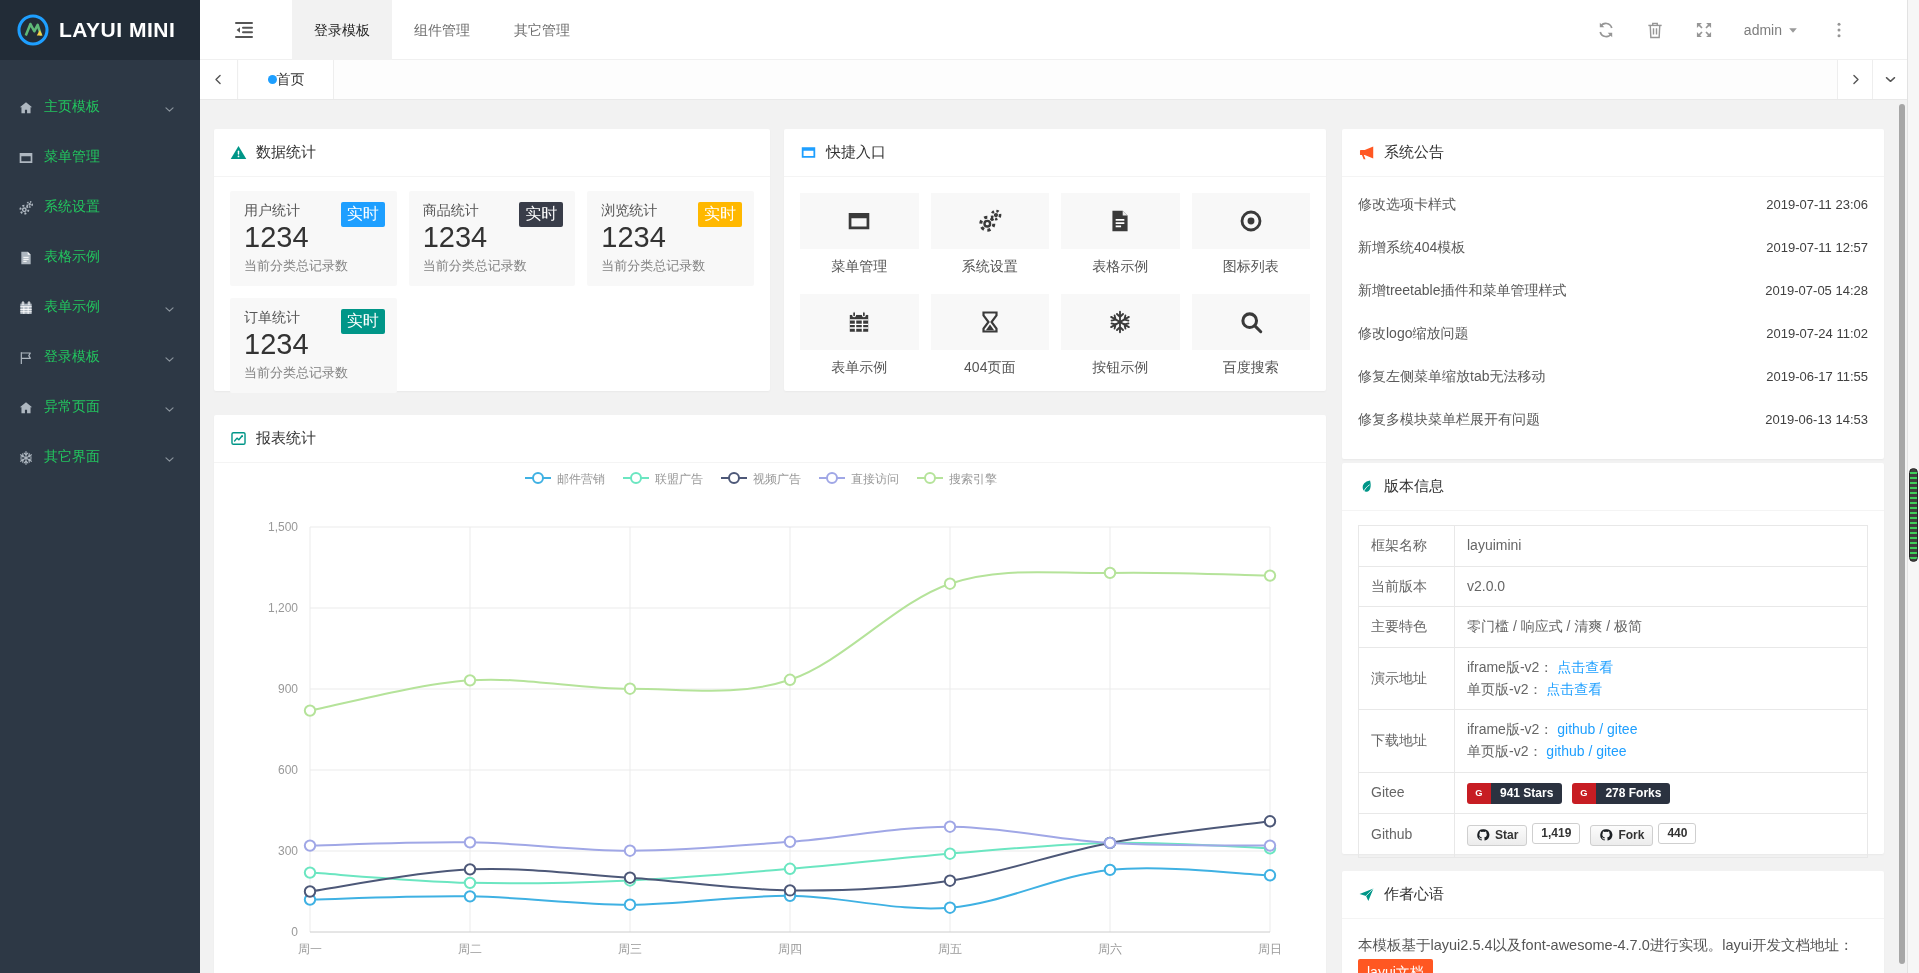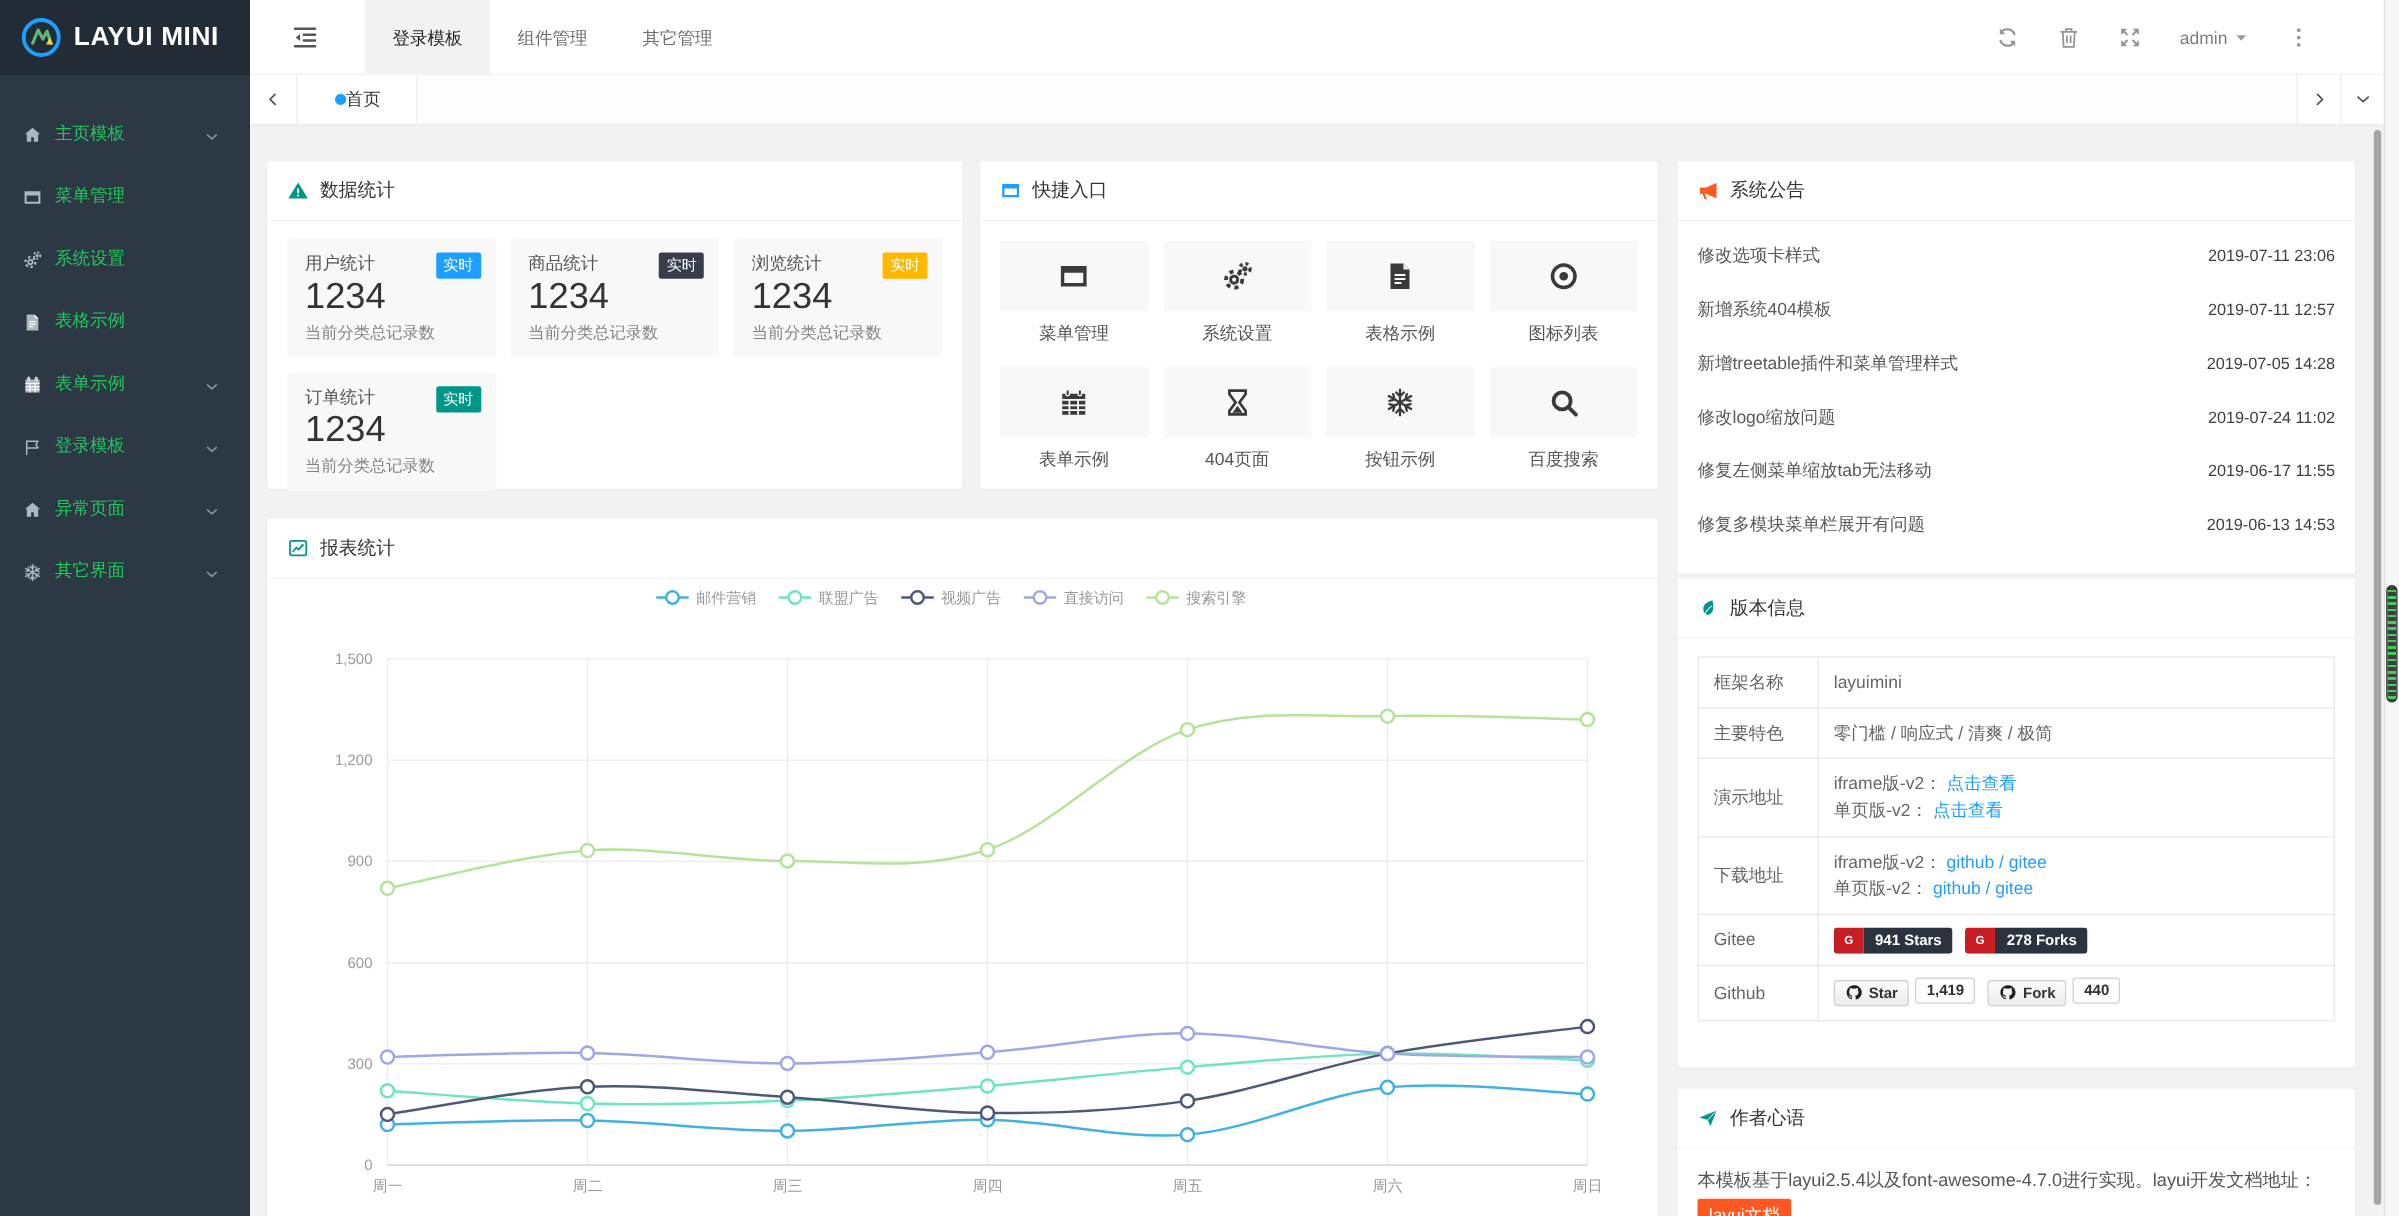--- a/index.html
+++ b/index.html
@@ -48,21 +48,21 @@
   #card-quick  { left:584px; top:29px;  width:542px;  height:262px; }
   #card-chart  { left:14px;  top:315px; width:1112px; height:560px; }
   #card-notice { left:1142px;top:29px;  width:542px;  height:330px; }
   #card-version{ left:1142px;top:363px; width:542px;  height:391px; }
   #card-author { left:1142px;top:771px; width:542px;  height:210px; }
 
   
   #stats-grid { padding:14px 16px; display:grid; grid-template-columns:1fr 1fr 1fr; grid-template-rows:1fr 1fr; gap:12px; height:214px; }
   .stat-box { background:#f8f8f8; border-radius:2px; padding:11px 14px; position:relative; }
   .stat-label { font-size:14px; color:#555; }
-  .stat-badge { position:absolute; right:12px; top:11px; color:#fff; font-size:12px; padding:2px 6px; border-radius:2px; }
+  .stat-badge { position:absolute; right:12px; top:11px; color:#fff; font-size:16px; padding:2px 6px; border-radius:2px; }
   .stat-num { font-size:29px; color:#333; margin-top:1px; }
   .stat-desc { font-size:13px; color:#838383; margin-top:3px; }
 
   
   #quick-grid { padding:16px; display:grid; grid-template-columns:repeat(4,1fr); gap:18px 12px; }
   .q-item { cursor:pointer; }
   .q-icon { height:56px; background:#f8f8f8; display:flex; align-items:center; justify-content:center; color:#3a3a3a; }
   .q-icon .ic { width:26px; height:26px; }
   .q-label { text-align:center; font-size:14px; color:#555; margin-top:9px; }
 
@@ -610,20 +610,24 @@
       <span>版本信息</span>
     </div>
     <div id="version-body">
       <table id="version-table">
           <tbody>
             <tr>
               <td class="lbl">框架名称</td>
               <td>layuimini</td>
             </tr>
             <tr>
+              <td class="lbl">当前版本</td>
+              <td>v2.0.0</td>
+            </tr>
+            <tr>
               <td class="lbl">主要特色</td>
               <td>零门槛 / 响应式 / 清爽 / 极简</td>
             </tr>
             <tr>
               <td class="lbl">演示地址</td>
               <td>
                 <div><span>iframe版-v2： </span><a class="vlink">点击查看</a></div>
                 <div><span>单页版-v2： </span><a class="vlink">点击查看</a></div>
               </td>
             </tr>

